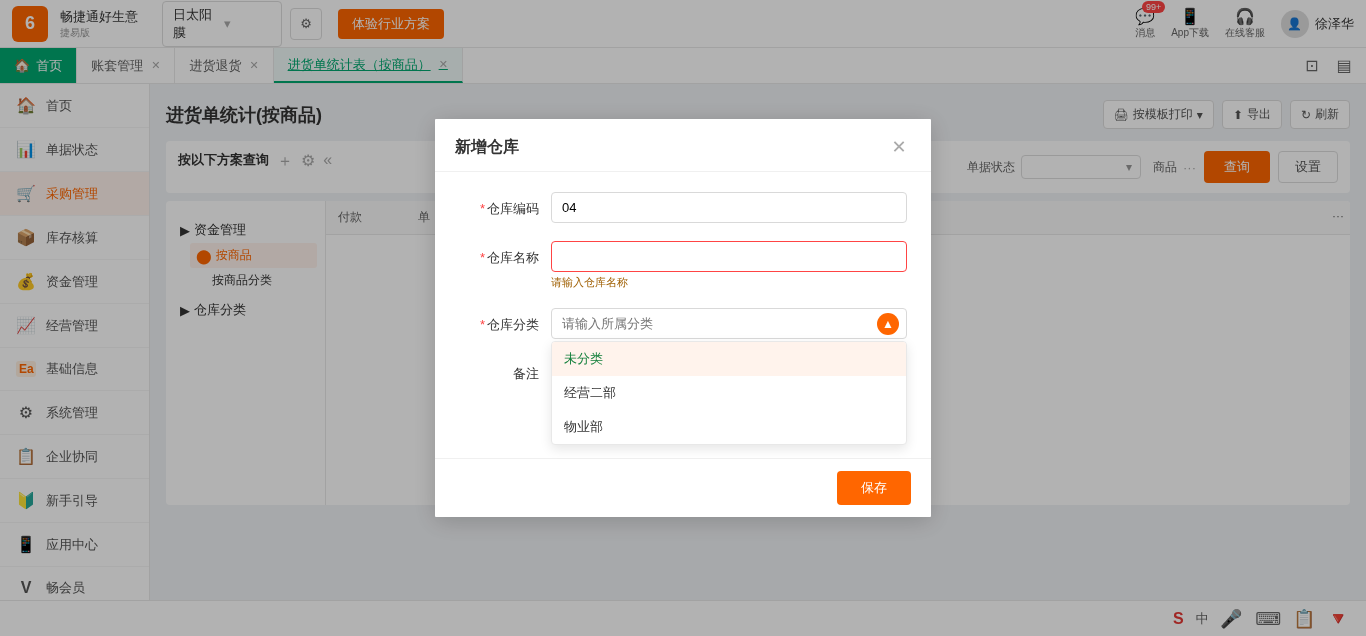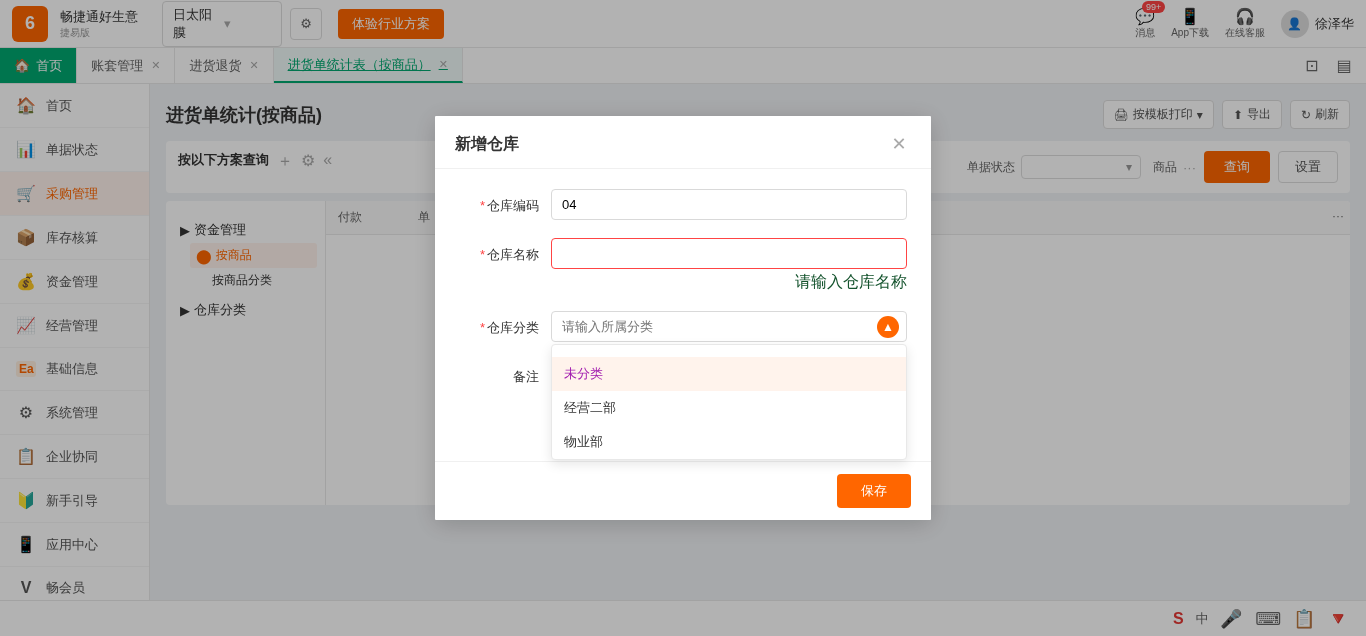--- a/index.html
+++ b/index.html
@@ -257,24 +257,23 @@
     .form-input {
       width: 100%;
       border: 1px solid #d9d9d9;
       border-radius: 4px;
       padding: 7px 10px;
       font-size: 13px;
       outline: none;
     }
     .form-input.error { border-color: #ff4444; }
     .error-msg {
-      color: #14532d;
-      font-size: 16px;
+      color: #a16207;
+      font-size: 11px;
       margin-top: 3px;
-      text-align: right;
     }
     .form-select-wrapper {
       position: relative;
       width: 100%;
     }
     .form-select-input {
       width: 100%;
       border: 1px solid #d9d9d9;
       border-radius: 4px;
       padding: 7px 32px 7px 10px;
@@ -305,21 +304,21 @@
       box-shadow: 0 4px 12px rgba(0,0,0,0.1);
       z-index: 100;
       overflow: hidden;
     }
     .dropdown-item {
       padding: 8px 12px;
       cursor: pointer;
       font-size: 13px;
       color: #333;
     }
-    .dropdown-item.selected { background: #fff3ec; color: #a21caf; margin-top: 12px; }
+    .dropdown-item.selected { background: #fff3ec; color: #15803d; }
     .form-textarea {
       width: 100%;
       border: 1px solid #d9d9d9;
       border-radius: 4px;
       padding: 7px 10px;
       font-size: 13px;
       resize: vertical;
       min-height: 60px;
       outline: none;
     }

